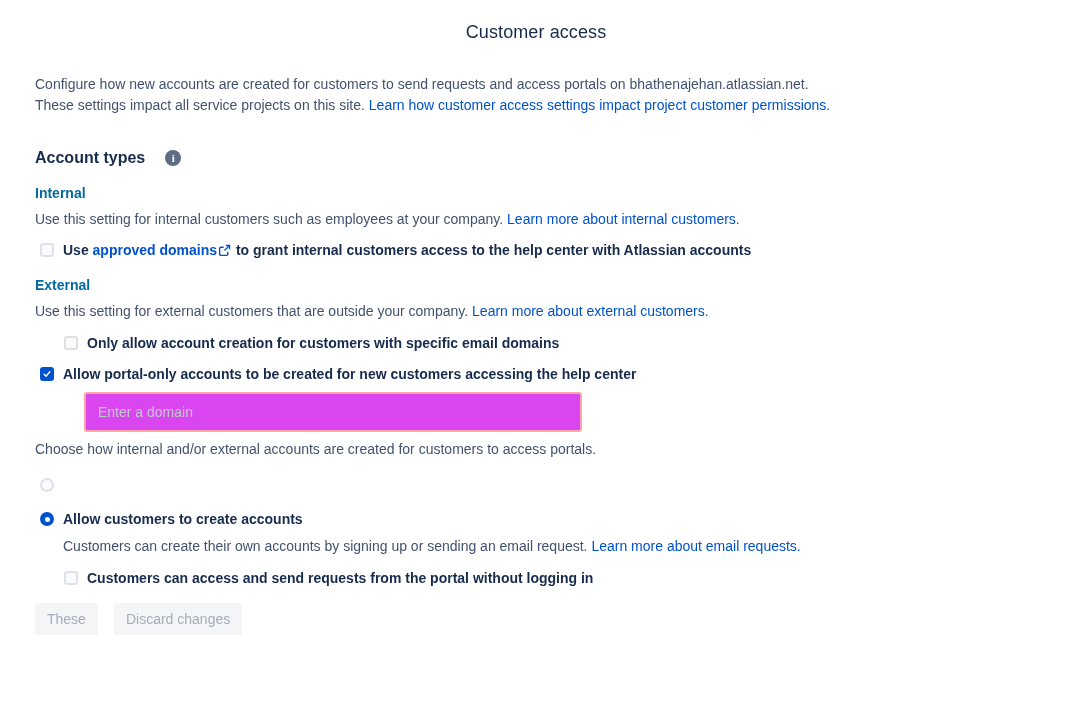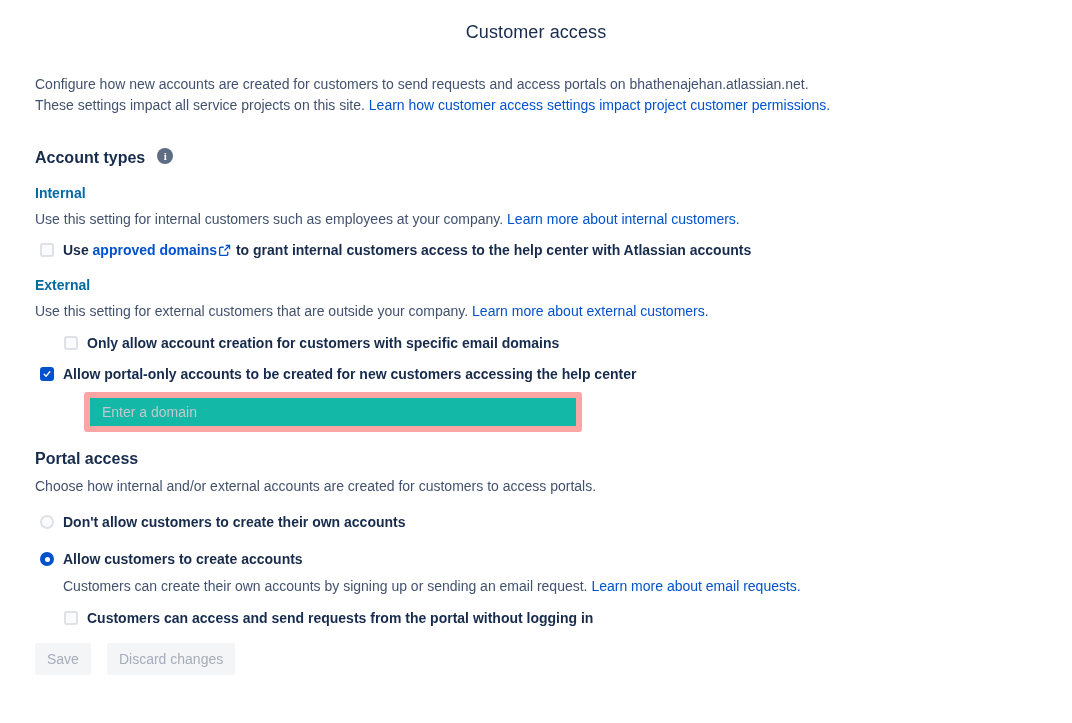--- a/index.html
+++ b/index.html
@@ -14,21 +14,21 @@
   h1.page-title {
     font-size: 18px; font-weight: 400; color: #172B4D; line-height: 28px;
     letter-spacing: 0.1px;
     text-align: center;
   }
   p.intro { margin-top: 28px; line-height: 21px; color: #42526E; }
   a.link { color: #0052CC; text-decoration: none; cursor: pointer; }
 
   h2.section-heading {
     margin-top: 32px; font-size: 16px; font-weight: 700; color: #172B4D;
-    line-height: 20px; display: flex; align-items: flex-start; gap: 12px;
+    line-height: 20px; display: flex; align-items: center; gap: 20px;
   }
   h2.portal { margin-top: 17px; }
   .info-icon {
     width: 16px; height: 16px; border-radius: 50%; background: #5E6C84;
     color: #fff; font-size: 11px; font-weight: 700; font-style: normal;
     display: inline-flex; align-items: center; justify-content: center;
     font-family: "Liberation Serif", serif; cursor: pointer;
   }
   h3.sub-heading { margin-top: 16px; font-size: 14px; font-weight: 700; color: #0369a1; line-height: 18px; }
   p.desc { margin-top: 7px; line-height: 20px; color: #42526E; }
@@ -54,21 +54,21 @@
   .radio .dot { width: 5px; height: 5px; border-radius: 50%; background: #fff; }
 
   .radio-label { font-weight: 700; color: #172B4D; }
   .radio-desc { margin-top: 7px; margin-left: 28px; line-height: 20px; color: #42526E; }
   .radio-row { margin-top: 16px; }
   .radio-row.second { margin-top: 17px; }
 
   .domain-input {
     display: block; margin-top: 8px; margin-left: 49px;
     width: 498px; height: 40px; padding: 0 12px;
-    background: #14b8a6; border: 6px solid #fca5a5; border-radius: 3px;
+    background: #d946ef; border: 2px solid #fca5a5; border-radius: 3px;
     font-family: "Liberation Sans", sans-serif; font-size: 14px; color: #172B4D;
   }
   .domain-input::placeholder { color: #C1C7D0; opacity: 1; }
 
   .ext-link-icon { display: inline-block; vertical-align: -2px; margin: 0 1px; }
 
   .footer { margin-top: 15px; display: flex; gap: 16px; }
   .btn {
     height: 32px; padding: 0 12px; border: none; border-radius: 3px;
     background: #F4F5F7; color: #A5ADBA; font-family: "Liberation Sans", sans-serif;
@@ -122,43 +122,39 @@
     <span class="checkbox checked">
       <svg width="12" height="12" viewBox="0 0 16 16">
           <path d="M3.5 8.5l3 3 6-7" stroke="#fff" stroke-width="2.2" fill="none" stroke-linecap="round" stroke-linejoin="round"></path>
         </svg>
     </span>
     <span class="label">Allow portal-only accounts to be created for new customers accessing the help center</span>
   </div>
 
   <input class="domain-input" type="text" placeholder="Enter a domain" style="">
 
-  <h2 class="section-heading portal">
-    <span>Portal access</span>
-  </h2>
   <p class="desc">Choose how internal and/or external accounts are created for customers to access portals.</p>
 
   <div class="control-row radio-row">
     <span class="radio"></span>
-    <span class="radio-label">Don't allow customers to create their own accounts</span>
   </div>
 
   <div class="control-row radio-row second">
     <span class="radio checked">
         <span class="dot"></span>
       </span>
     <span class="radio-label">Allow customers to create accounts</span>
   </div>
   <p class="radio-desc">
     <span>Customers can create their own accounts by signing up or sending an email request. </span><a class="link">Learn more about email requests.</a>
   </p>
 
   <div class="control-row nested">
     <span class="checkbox"></span>
     <span class="label">Customers can access and send requests from the portal without logging in</span>
   </div>
 
   <div class="footer">
-    <button class="btn" disabled="">Save</button>
+    <button class="btn" disabled="">These</button>
     <button class="btn" disabled="">Discard changes</button>
   </div>
 
 </div>
 
 </body></html>

